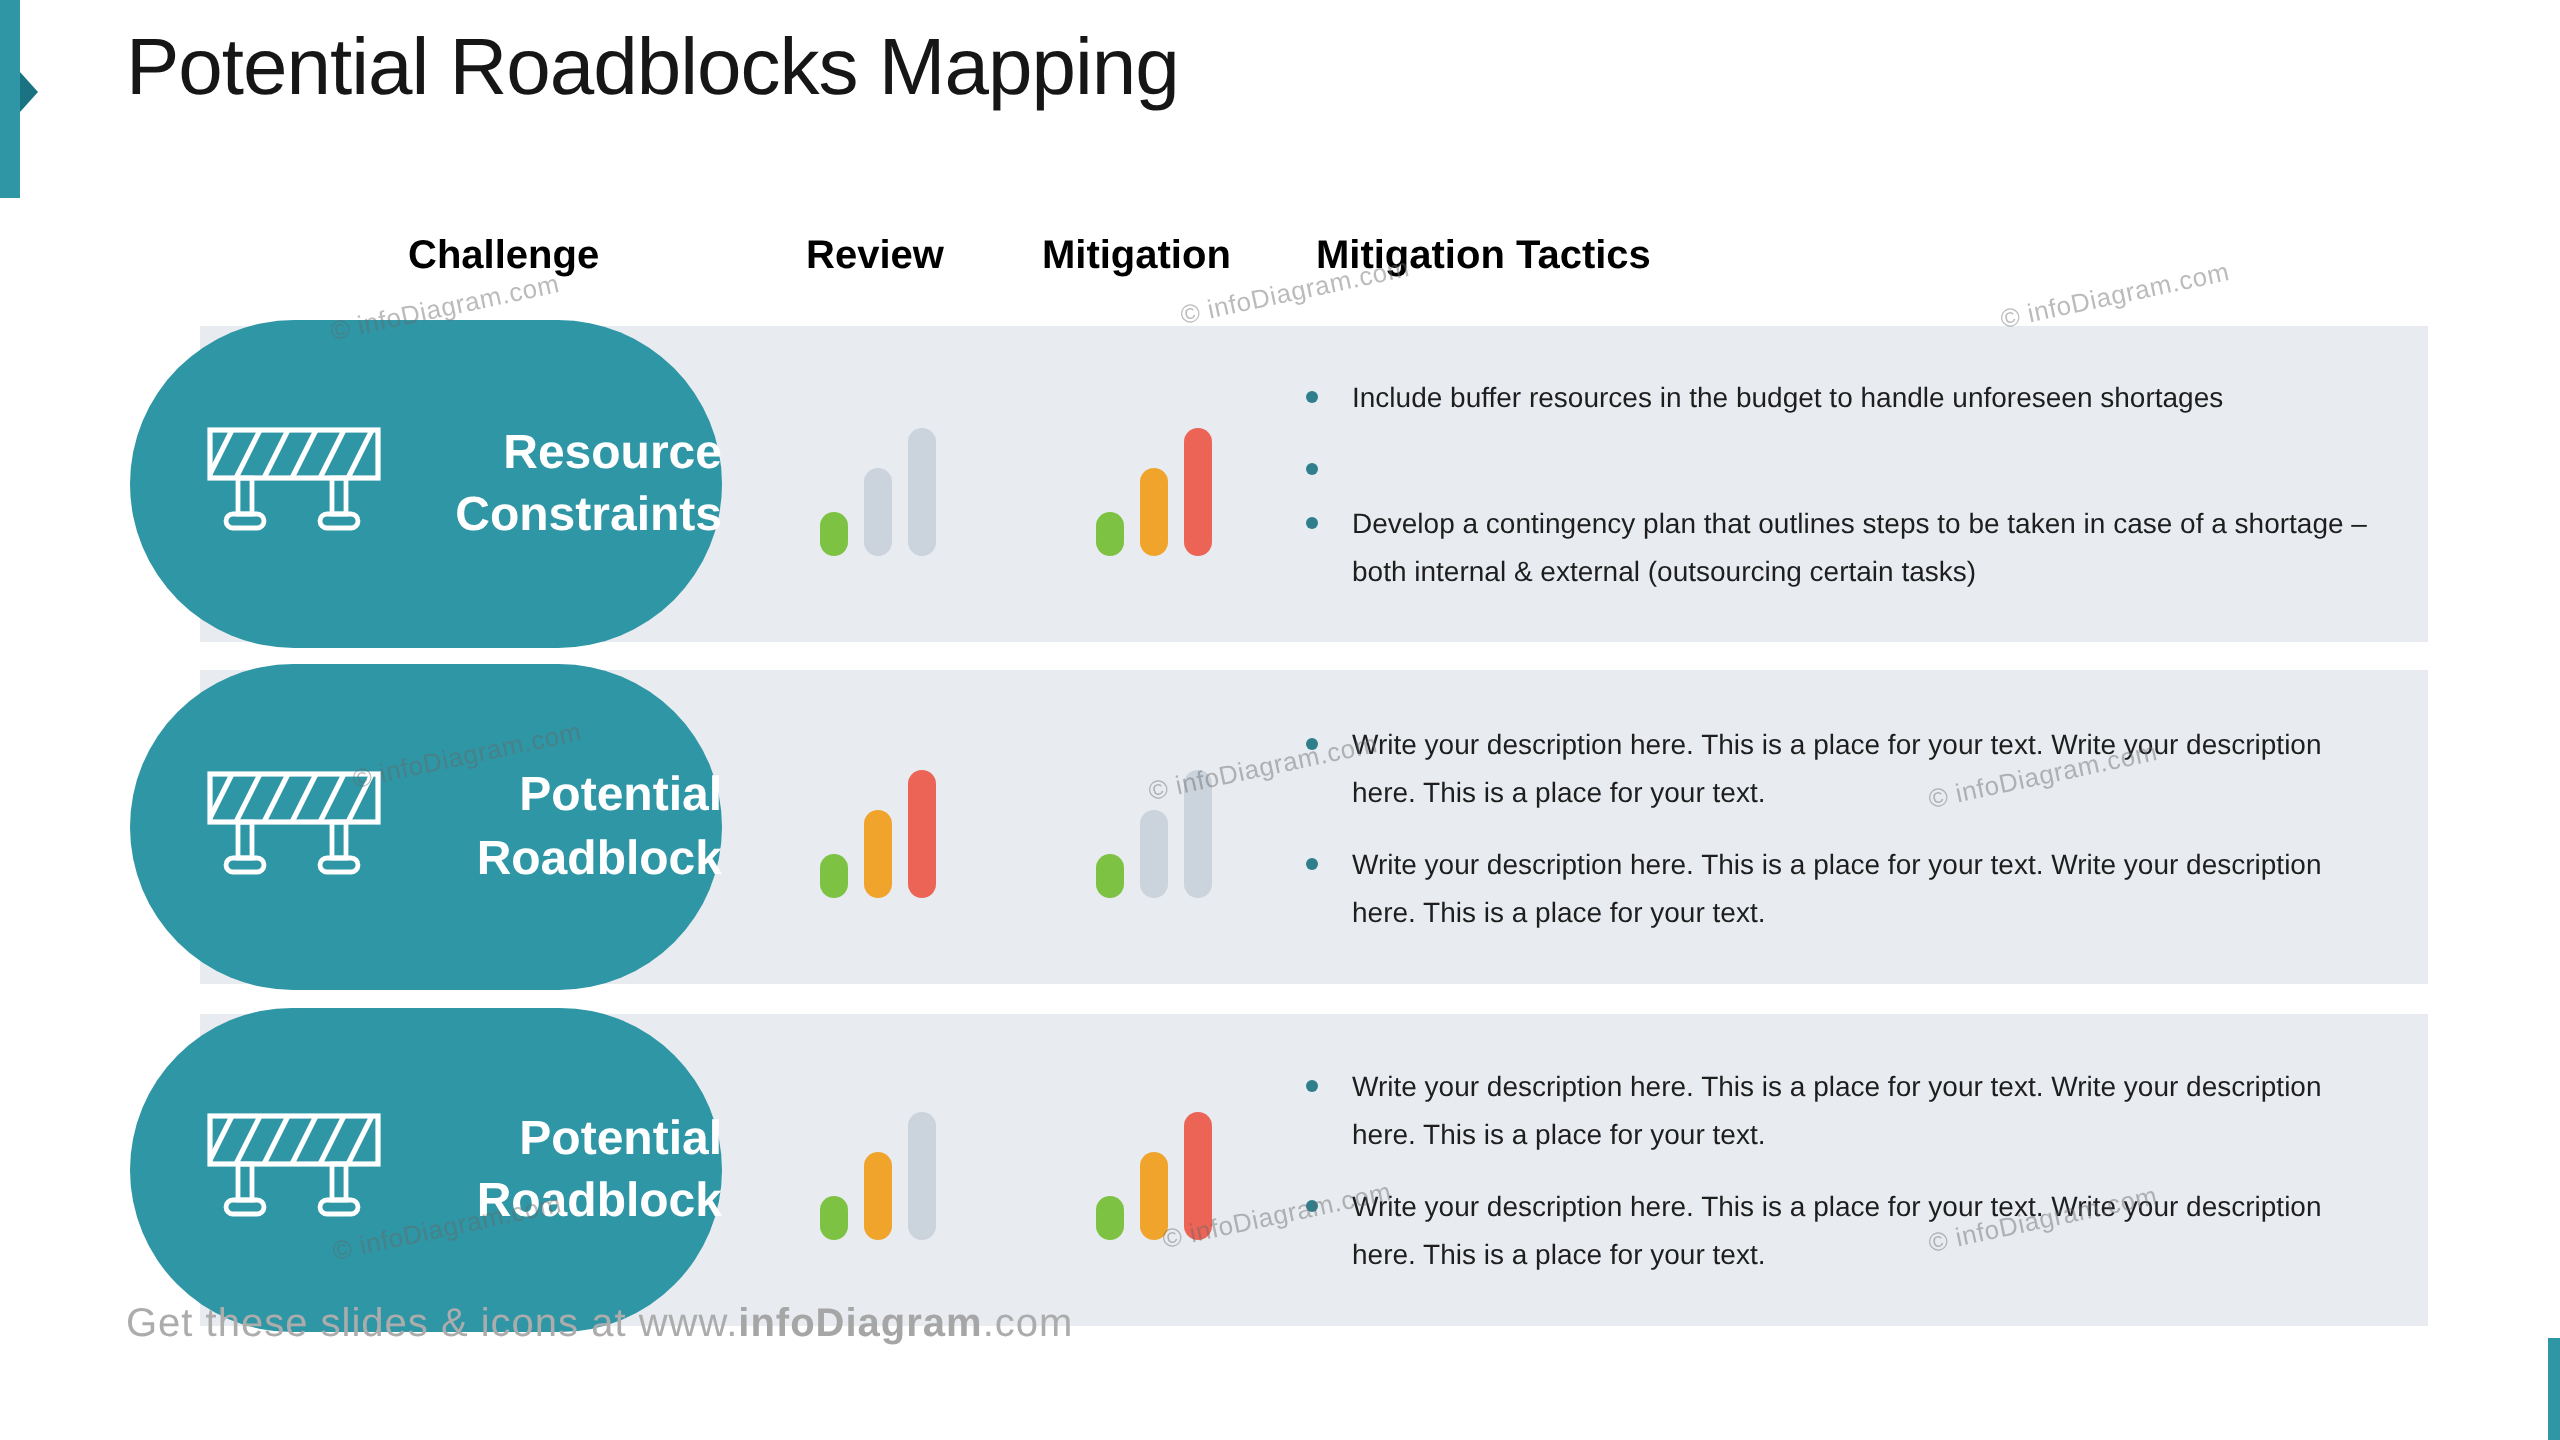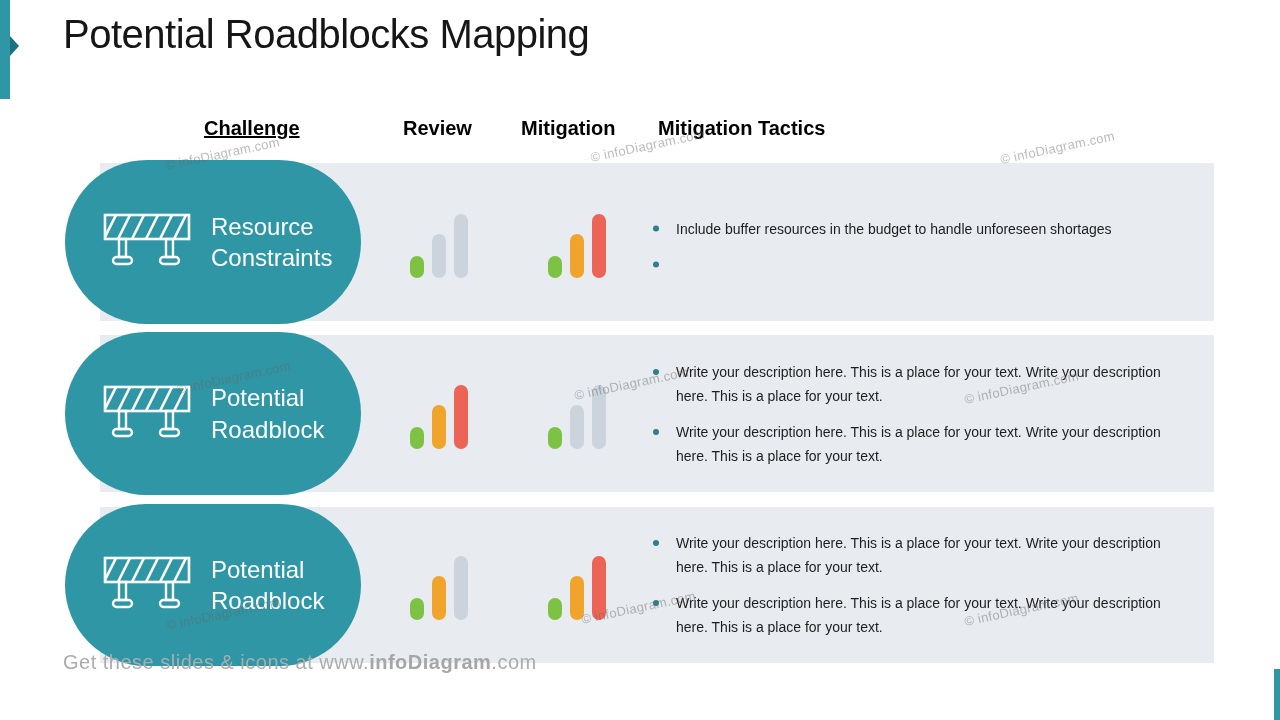--- a/index.html
+++ b/index.html
@@ -13,36 +13,36 @@
     border-top:10px solid transparent;border-bottom:10px solid transparent;
     border-left:9px solid #1A7282;}
   .footer-strip{position:absolute;left:1274px;top:669px;width:6px;height:51px;background:#2E96A5;}
 
   
   .title{position:absolute;left:63px;top:12px;font-size:40px;font-weight:400;color:#161616;letter-spacing:-0.5px;white-space:nowrap;}
   .subtitle{position:absolute;left:64px;top:70px;font-size:17px;color:#1b1b1b;white-space:nowrap;}
 
   
   .col-head{position:absolute;top:117px;font-size:20px;font-weight:700;color:#000;white-space:nowrap;}
-  .col-challenge{left:204px;text-decoration:underline;}
+  .col-challenge{left:204px;}
   .col-impact{left:403px;}
   .col-likelihood{left:521px;}
   .col-mitigation{left:658px;}
 
   
   .row-band{position:absolute;left:100px;width:1114px;background:#E8EBF0;}
   .row-0{top:163px;height:158px;}
   .row-1{top:335px;height:157px;}
   .row-2{top:507px;height:156px;}
 
   
   .pill{position:absolute;left:-35px;top:-3px;bottom:-3px;width:296px;background:#2E96A5;
         border-radius:90px;display:flex;align-items:center;}
   .pill-icon{margin-left:36px;flex:0 0 auto;line-height:0;}
-  .pill-label{margin-left:18px;width:152px;color:#fff;font-size:24px;font-weight:400;line-height:1.3;}
+  .pill-label{margin-left:18px;width:152px;color:#fff;font-size:24px;font-weight:700;line-height:1.3;text-align:right;}
 
   
   .bars{position:absolute;bottom:43px;display:flex;align-items:flex-end;gap:8px;}
   .bars-impact{left:310px;}
   .bars-likelihood{left:448px;}
   .bar{width:14px;border-radius:7px;}
   .bar.h1{height:22px;}
   .bar.h2{height:44px;}
   .bar.h3{height:64px;}
 
@@ -116,20 +116,24 @@
           <div class="bar h3" style="background: rgb(236, 100, 86);"></div>
         </div>
     <ul class="bullets">
           <li class="bullet-item">
             <span class="bullet-dot"></span>
             <span class="bullet-text">Include buffer resources in the budget to handle unforeseen shortages</span>
           </li>
           <li class="bullet-item">
             <span class="bullet-dot"></span>
           </li>
+          <li class="bullet-item">
+            <span class="bullet-dot"></span>
+            <span class="bullet-text">Develop a contingency plan that outlines steps to be taken in case of a shortage – both internal &amp; external (outsourcing certain tasks)</span>
+          </li>
         </ul>
   </div>
 
   <div class="row-band row-1">
     <div class="pill">
       <span class="pill-icon">
         <svg width="92" height="62" viewBox="0 0 92 62" fill="none" xmlns="http://www.w3.org/2000/svg">
           <defs>
                 <clipPath id="board-clip">
                   <rect x="4" y="4" width="84" height="24"></rect>

